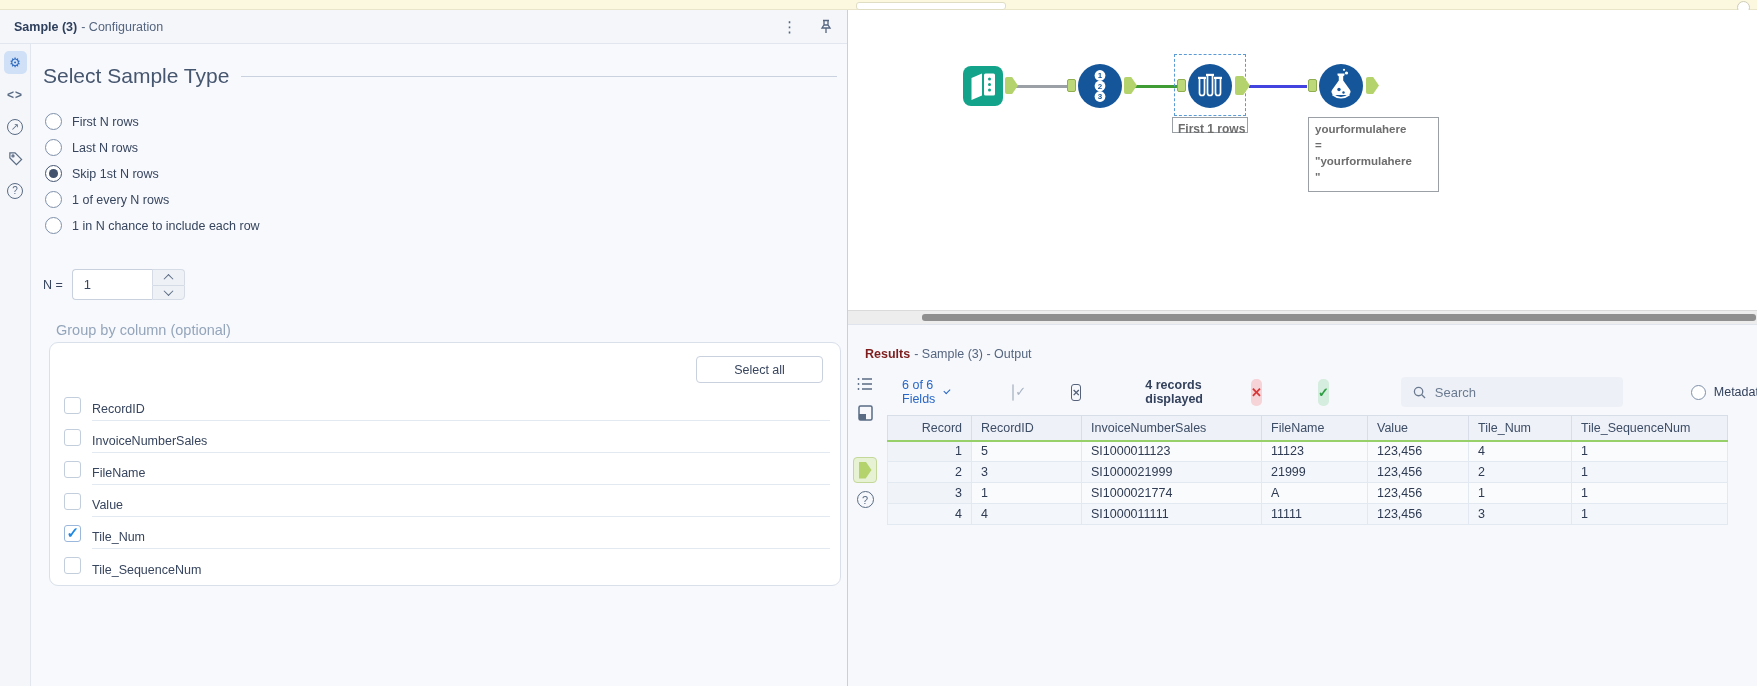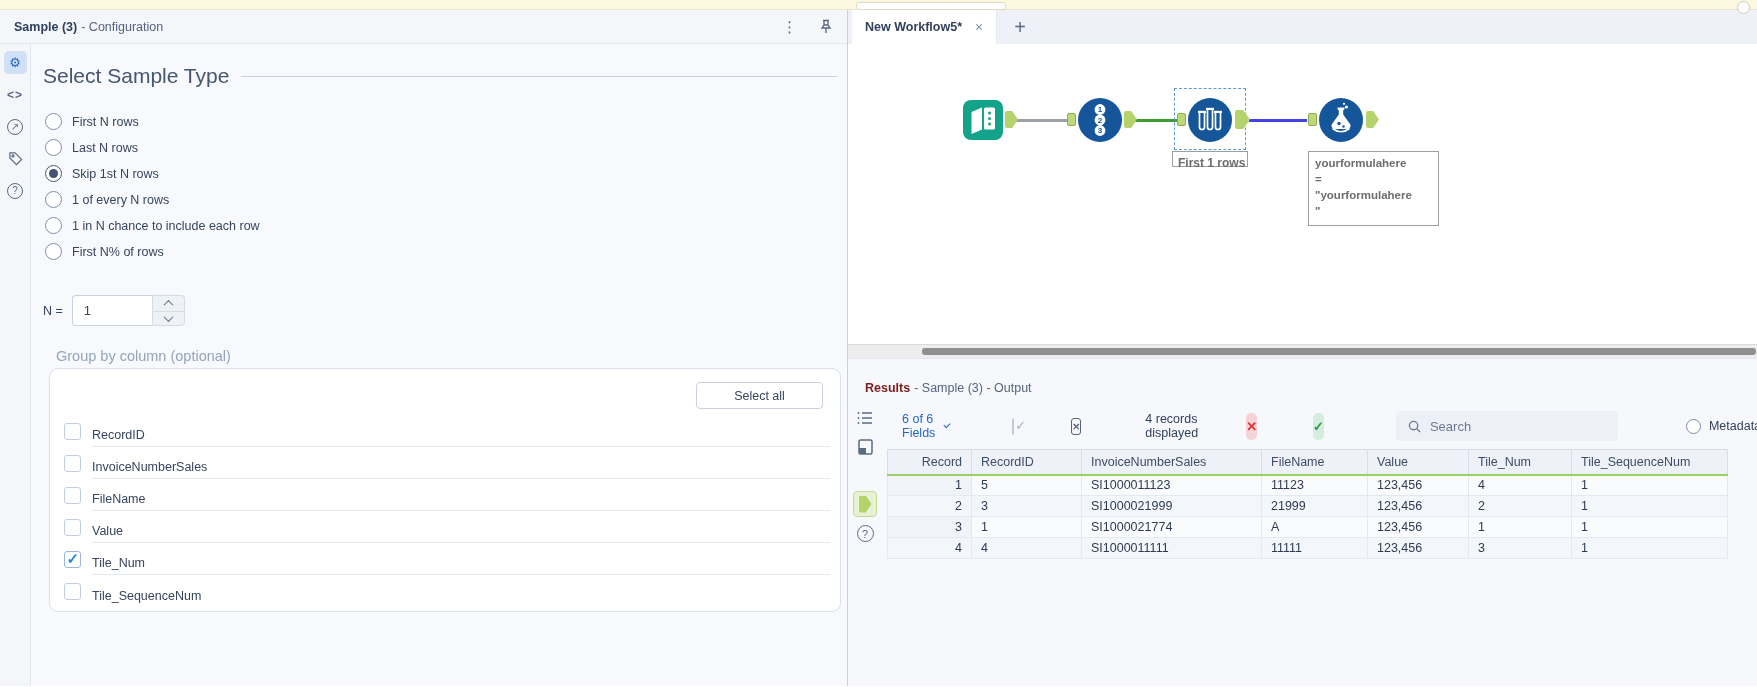--- a/index.html
+++ b/index.html
@@ -97,21 +97,21 @@
   .pentagon { width:13px; height:17px; background:#b4d36c; clip-path:polygon(0 0,55% 0,100% 50%,55% 100%,0 100%); }
   .q-circle { margin-top:8px; width:17px; height:17px; border:1.3px solid #5a6b84; border-radius:50%; color:#5a6b84; font-size:11px; display:flex; align-items:center; justify-content:center; }
 
   .results-content { flex:1; display:flex; flex-direction:column; min-width:0; }
   .results-toolbar { height:46px; display:flex; align-items:center; padding-left:20px; padding-right:14px; flex-shrink:0;gap:48px; }
   .fields-link { color:#2766c8; font-size:12.5px; display:flex; align-items:center; gap:7px; cursor:pointer; }
   .chev-sm { width:6px; height:6px; border-right:1.5px solid #2766c8; border-bottom:1.5px solid #2766c8; transform:rotate(45deg) translate(-1px,-1px); }
   .cb-gray { margin-left:16px; width:17px; height:17px; background:#eef1f6; border:1px solid #c3cbd7; border-radius:3px; position:relative; cursor:pointer; }
   .cb-gray::after { content:"\2713"; position:absolute; left:2px; top:-1px; color:#a7b2c2; font-size:13px; }
   .box-x { margin-left:9px; width:17px; height:17px; border:1.5px solid #56627a; border-radius:3px; color:#56627a; font-size:9.5px; font-weight:bold; display:flex; align-items:center; justify-content:center; cursor:pointer; }
-  .records-txt { margin-left:16px; font-size:12.5px; font-weight:normal; color:#33415c; margin-right:auto; }
+  .records-txt { margin-left:16px; font-size:12.5px; font-weight:bold; color:#33415c; margin-right:auto; }
   .btn-sq { width:27px; height:27px; border:none; border-radius:5px; font-size:13px; font-weight:bold; cursor:pointer; font-family:inherit; }
   .btn-x { background:#f6d3d7; color:#d93737; }
   .btn-ok { background:#d5edde; color:#2f9e44; margin-left:8px; }
   .search-box { margin-left:24px; width:262px; height:30px; background:#edf1f7; border-radius:4px; display:flex; align-items:center; gap:9px; padding:0 12px; }
   .search-box input { flex:1; border:none; background:transparent; outline:none; font-size:13px; color:#44546f; font-family:inherit; }
   .search-box input::placeholder { color:#6b7a90; }
   .meta-radio { margin-left:20px; display:flex; align-items:center; gap:8px; cursor:pointer; }
   .meta-radio .radio { width:15px; height:15px; border-width:1.3px; }
   .meta-radio .opt-label { color:#33415c; }
 
@@ -185,24 +185,20 @@
             <span class="opt-label">Skip 1st N rows</span>
           </div>
           <div class="radio-row">
             <span class="radio"></span>
             <span class="opt-label">1 of every N rows</span>
           </div>
           <div class="radio-row">
             <span class="radio"></span>
             <span class="opt-label">1 in N chance to include each row</span>
           </div>
-          <div class="radio-row">
-            <span class="radio"></span>
-            <span class="opt-label">First N% of rows</span>
-          </div>
         </div>
 
         <div class="n-row">
           <span class="n-label">N =</span>
           <input class="n-input" value="1" style="">
           <div class="stepper">
             <div class="step-btn up">
                 <span class="chev up"></span>
               </div>
             <div class="step-btn down">
@@ -251,28 +247,20 @@
                   <span class="col-label">Tile_SequenceNum</span>
                 </span>
             </div>
           </div>
         </div>
       </div>
     </div>
   </div>
 
   <div class="right-region">
-    <div class="tab-strip">
-      <div class="tab-lead"></div>
-      <div class="tab">
-        <span>New Workflow5*</span>
-        <span class="tab-close">×</span>
-      </div>
-      <div class="tab-plus">+</div>
-    </div>
 
     <div class="canvas">
 
       <div class="wire" style="left:166px;width:54px;background:#9aa0a6;"></div>
       <div class="wire" style="left:287px;width:42px;background:#3f9c35;"></div>
       <div class="wire" style="left:401px;width:58px;background:#4343e0;"></div>
 
       <div class="sel-rect"></div>
 
       <div class="node" style="left:115px;top:56px;">

